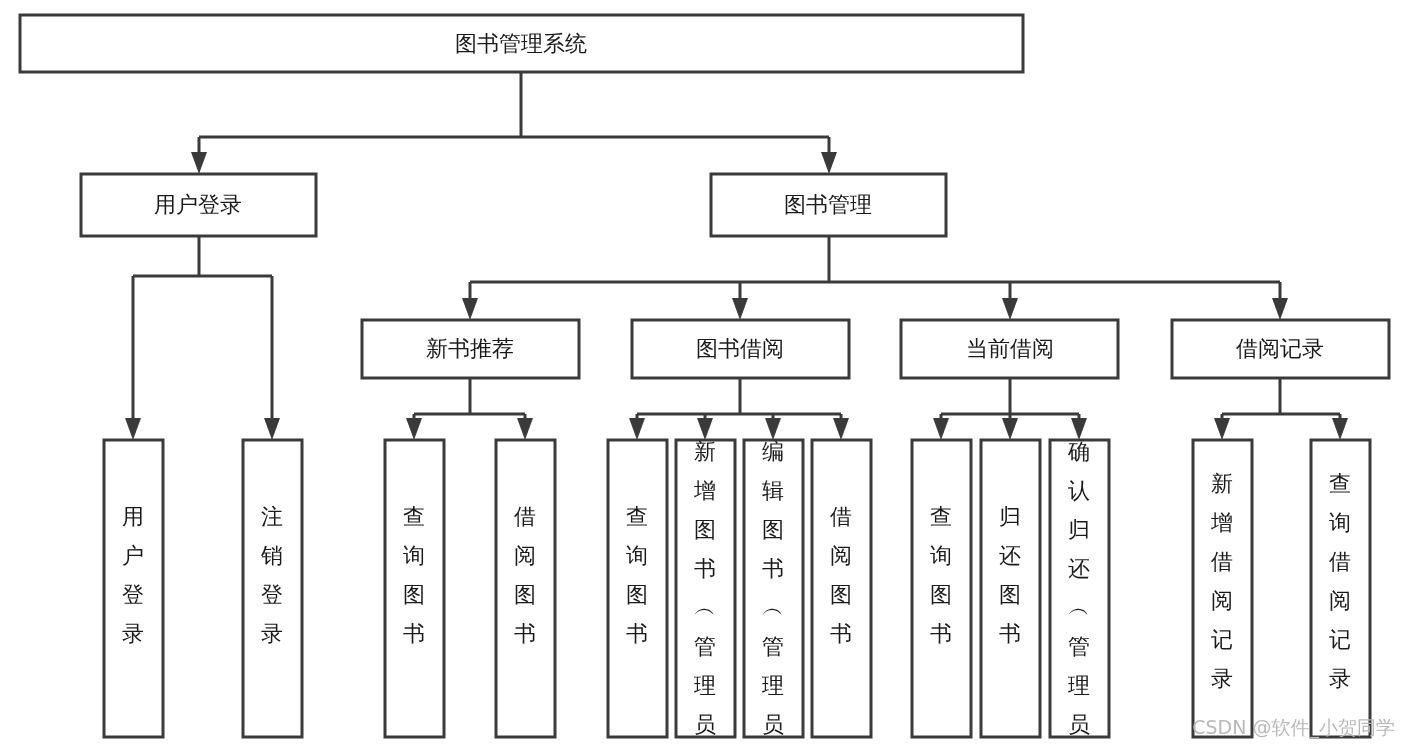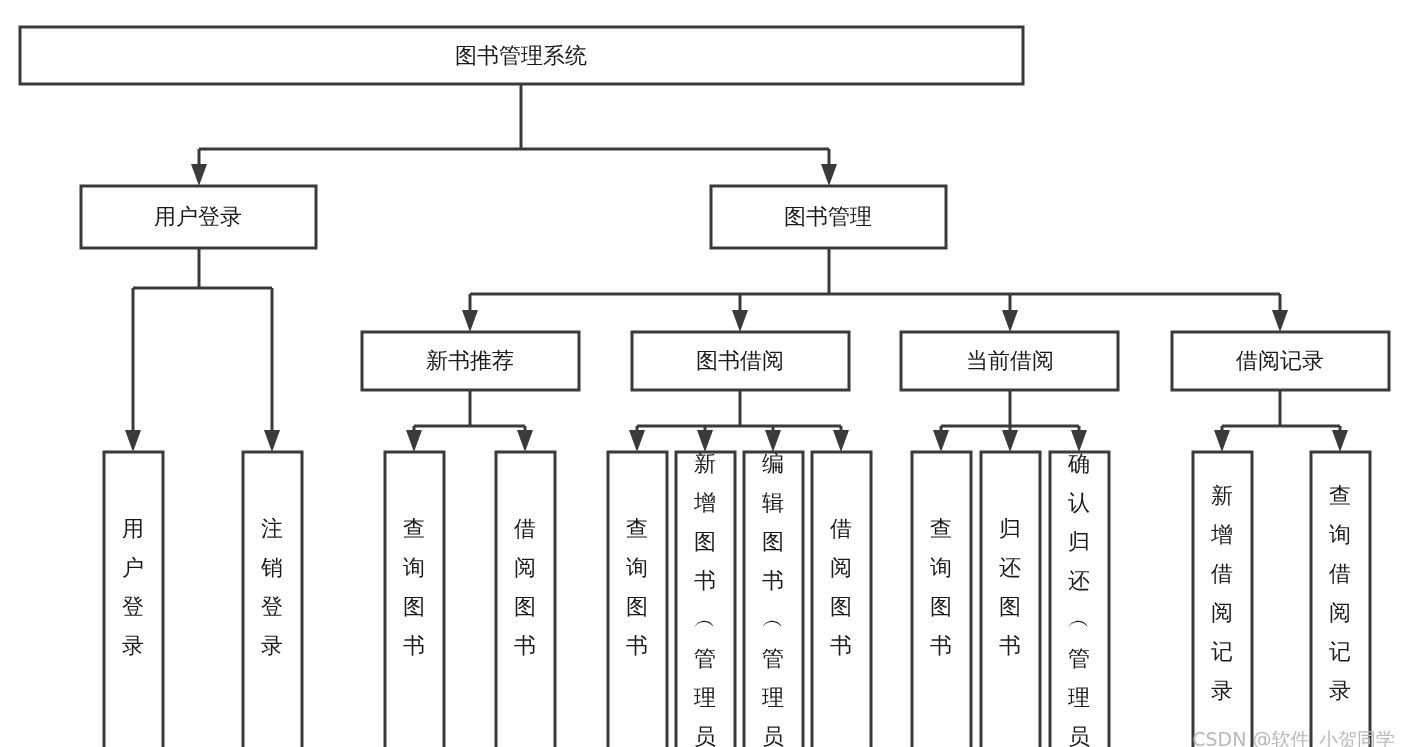--- a/index.html
+++ b/index.html
@@ -11,21 +11,21 @@
   body {
     width: 1405px;
     height: 747px;
     font-family: "DejaVu Sans", "Liberation Sans", sans-serif;
     overflow: hidden;
     position: relative;
   }
   #diagram-root {
     position: absolute;
     left: 0;
-    top: 16px;
+    top: 4px;
     width: 1405px;
     height: 555px;
   }
   svg.flowchart {
     display: block;
     width: 1405px;
     height: 747px;
   }
   .node-rect {
     fill: #ffffff;

